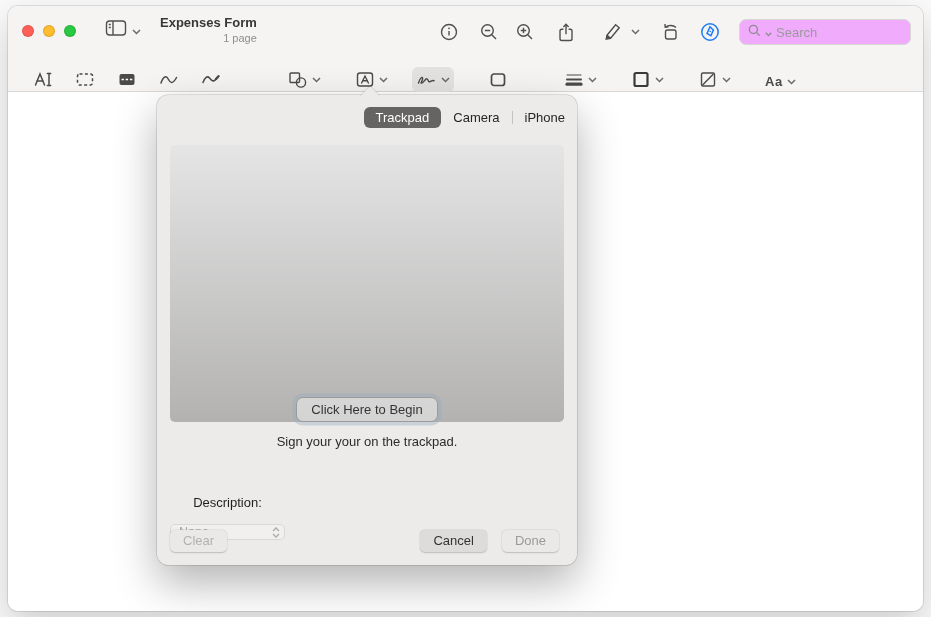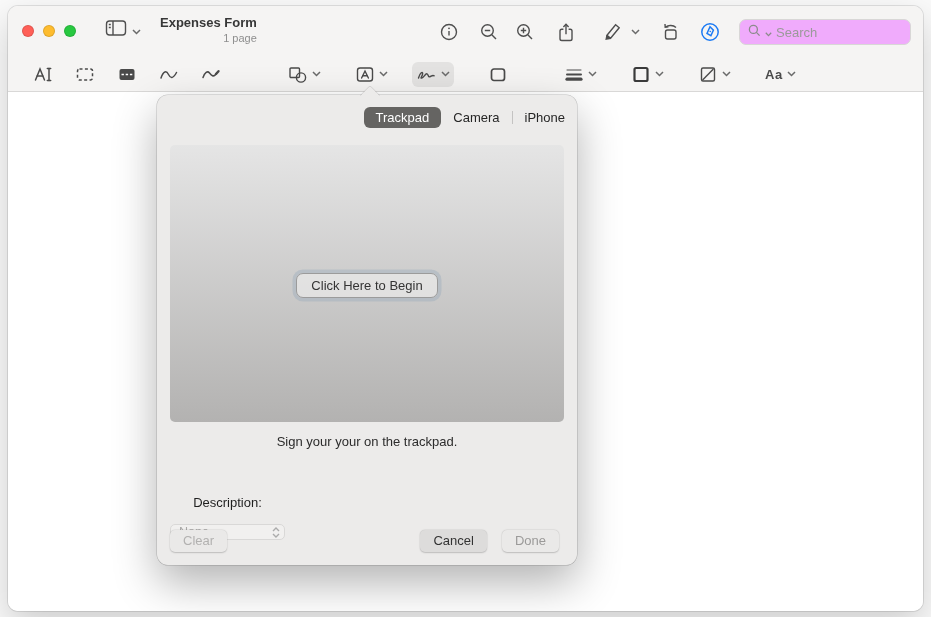--- a/index.html
+++ b/index.html
@@ -38,21 +38,21 @@
     margin-left:18px; width:172px; height:26px; background:#f0abfc;
     border:1px solid #d8d7d6; border-radius:7px; display:flex; align-items:center;
     padding:0 8px; gap:4px;
   }
   .search-field input {
     border:none; outline:none; background:transparent; font-size:13px; width:110px;
     font-family:"Liberation Sans", sans-serif; color:#333;
   }
   .search-field input::placeholder { color:#9a9a9a; }
   
-  .markup-toolbar { position:absolute; left:0; top:50px; right:0; height:36px; display:flex; align-items:center; padding-left:21px; }
+  .markup-toolbar { position:absolute; left:0; top:50px; right:0; height:36px; display:flex; align-items:flex-end; padding-left:21px; }
   .mk-item { display:flex; align-items:center; gap:4px; color:#4a4a4a; padding:3px 4px; border-radius:6px; }
   .mk-item svg { display:block; }
   .mk-item.active { background:#e3e2e1; }
   .mg14 { margin-left:14px; } .mg26 { margin-left:26px; } .mg30 { margin-left:30px; }
   .mg48 { margin-left:48px; } .mg58 { margin-left:58px; } .mg20 { margin-left:20px; }
   .aa-label { font-size:13px; font-weight:600; color:#4a4a4a; letter-spacing:0.5px; }
   
   .document-area { position:absolute; left:0; top:87px; right:0; bottom:0; background:#fff; }
   
   .popover {
@@ -68,21 +68,21 @@
   .seg-tabs { position:absolute; left:0; top:11px; width:100%; height:22px; display:flex; justify-content:flex-end; align-items:center; }
   .seg {
     font-size:13px; color:#262626; padding:2px 12px; border-radius:6px; line-height:17px;
     position:relative;
   }
   .seg.selected { background:#656462; color:#fff; }
   .seg-sep { width:1px; height:13px; background:#c4c3c2; }
   .signature-pad {
     position:absolute; left:13px; right:13px; top:50px; height:277px;
     background:linear-gradient(#e5e5e5, #b3b2b1); border-radius:5px;
-    display:flex; align-items:center; justify-content:center;
+    display:flex; align-items:flex-end; justify-content:center;
   }
   .begin-button {
     font-family:"Liberation Sans", sans-serif; font-size:13px; color:#343434;
     background:rgba(253,253,253,0.45); border:1px solid #9b9b9b; border-radius:7px;
     padding:4px 14px; margin-top:4px;
     box-shadow:0 0 0 3.5px rgba(150,168,186,0.38);
   }
   .instruction { position:absolute; left:0; top:339px; width:100%; text-align:center; font-size:13px; color:#2c2c2c; }
   .desc-row { position:absolute; left:13px; top:400px; height:22px; display:flex; align-items:center; gap:14px;flex-direction:column; }
   .desc-label { font-size:13px; color:#1f1f1f; }

